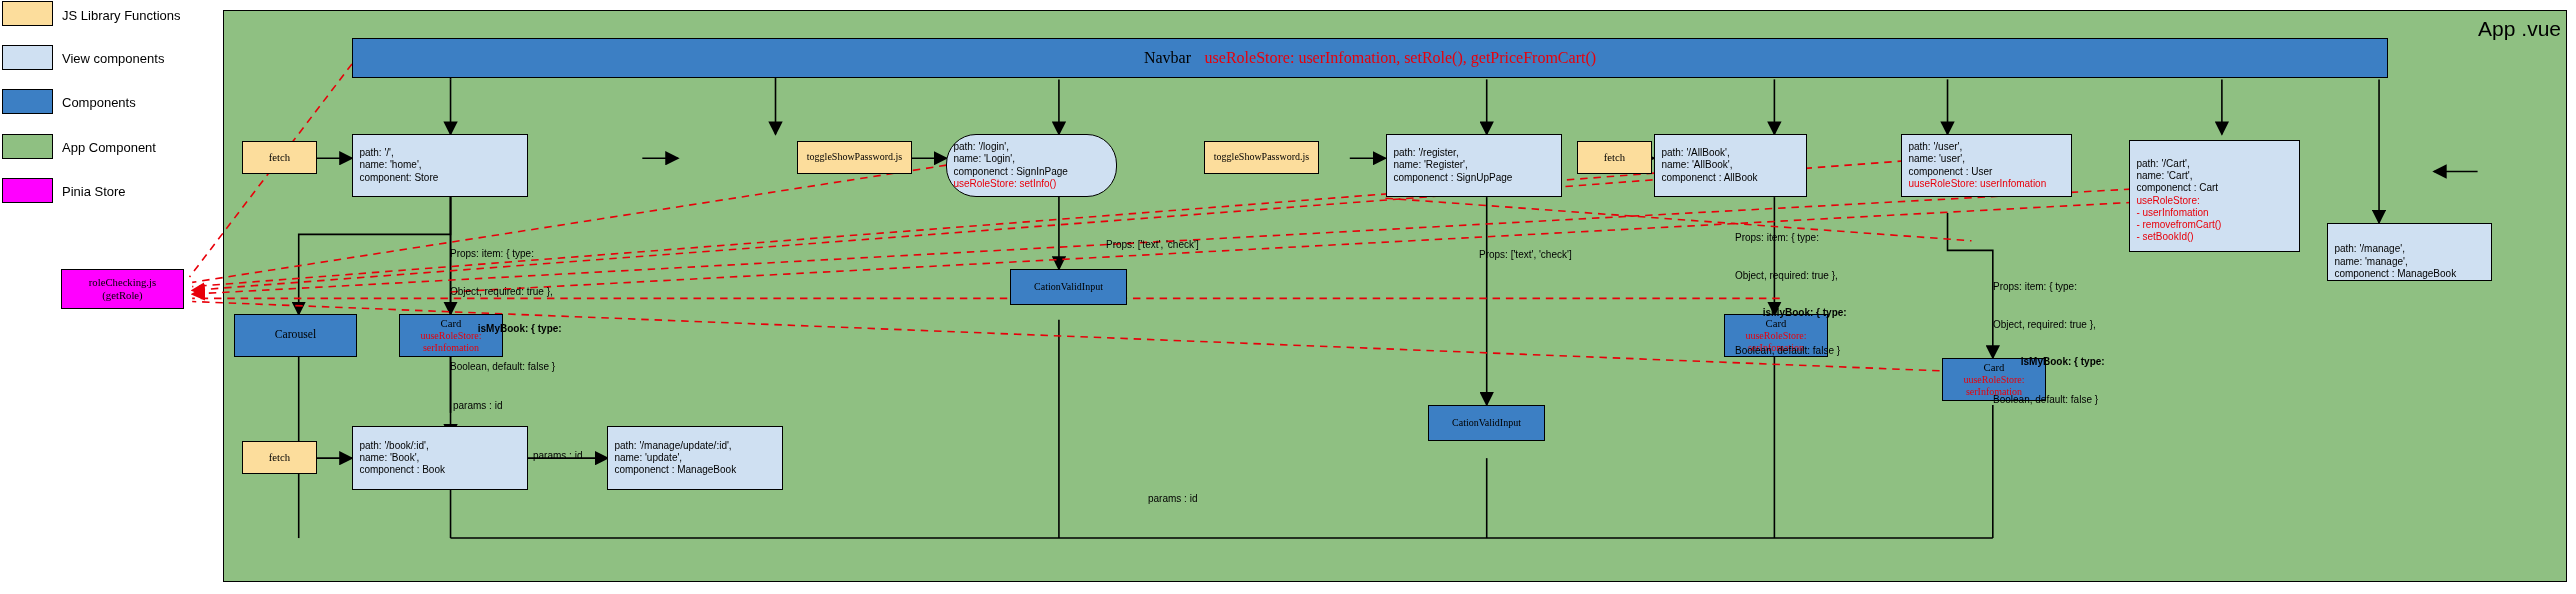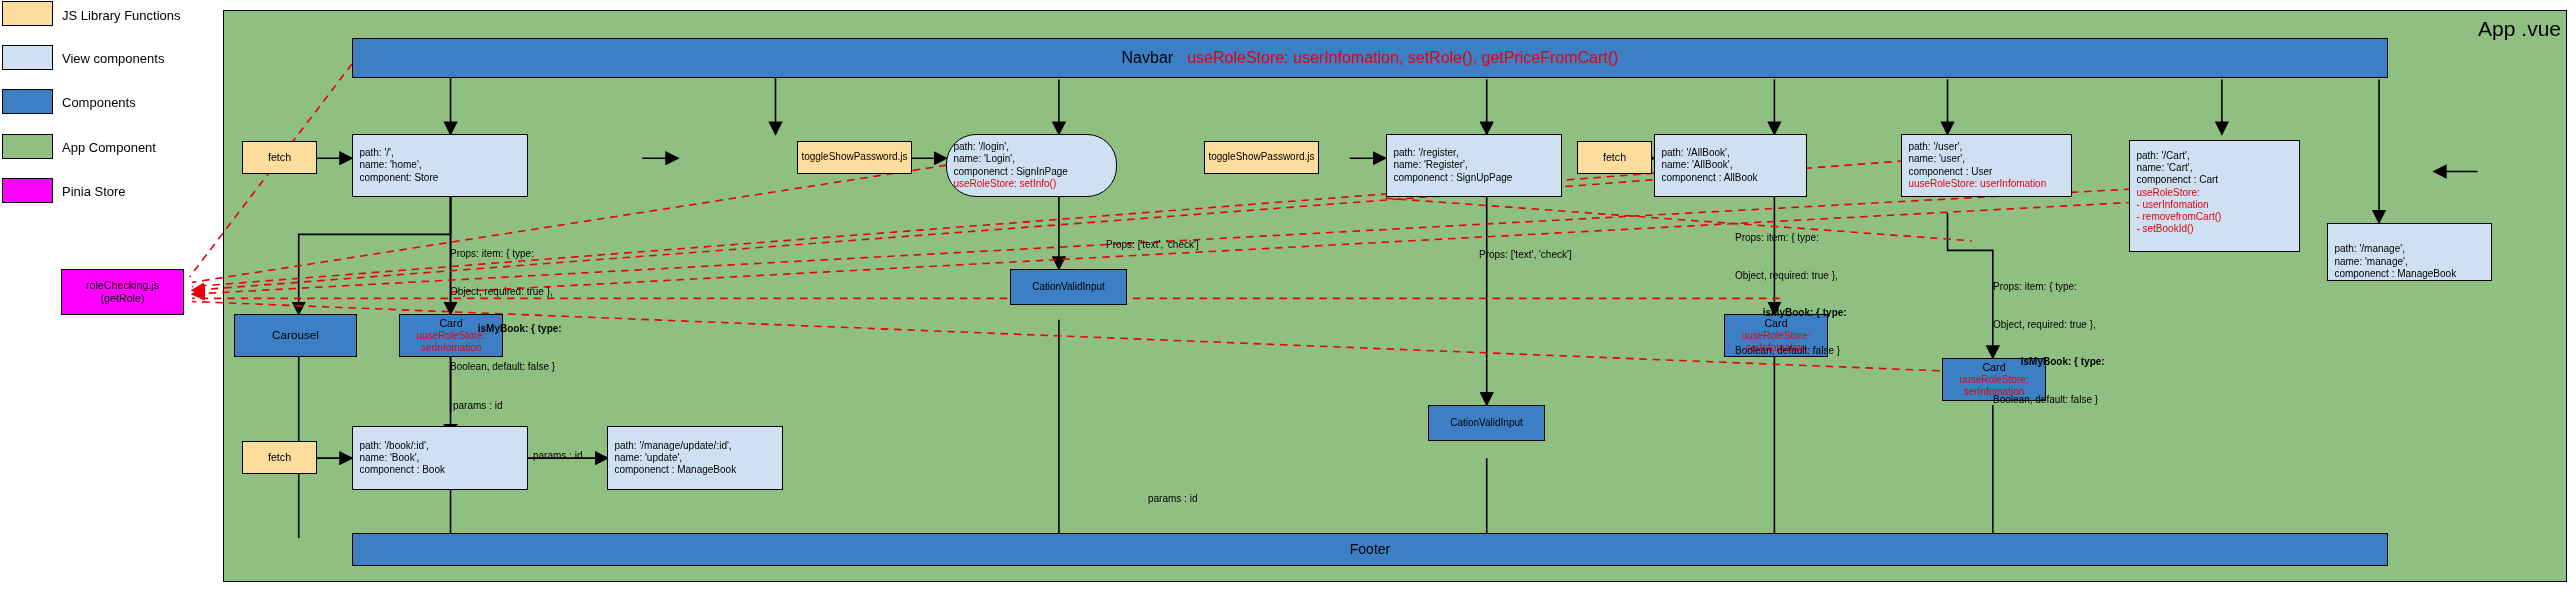--- a/index.html
+++ b/index.html
@@ -9,21 +9,21 @@
   
   .legend-swatch{position:absolute;border:1.1px solid #000;box-sizing:border-box;width:51px;height:24.5px;}
   .legend-label{position:absolute;font-size:13px;color:#000;white-space:nowrap;line-height:1;}
 
   
   #app-frame{position:absolute;left:223px;top:9.6px;width:2344px;height:572px;background:#8FC082;border:1.1px solid #000;box-sizing:border-box;}
   #app-title{position:absolute;right:15px;top:17px;font-size:21px;color:#000;white-space:nowrap;}
 
   
   .node{position:absolute;border:1.1px solid #000;box-sizing:border-box;display:flex;flex-direction:column;justify-content:center;}
-  .node.center{text-align:center;}
+  .node.center{text-align:center;font-family:Liberation Serif, serif;}
   .node.left{align-items:flex-start;text-align:left;padding-left:6.4px;}
   .comp{background:#3C7FC4;}
   .view{background:#CFE0F2;}
   .js{background:#FCDD9C;}
   .store{background:#FF00FF;}
   .t-blk{color:#000;}
   .t-red{color:#E8000A;}
 
   .ln{line-height:1.22;white-space:nowrap;}
   .fs19{font-size:10px;}
@@ -123,25 +123,22 @@
     </g>
   </svg>
 
   <div class="node comp center" style="left:352px;top:38px;width:2036px;height:40px;">
     <div class="ln fs30">
       <span class="t-blk">Navbar</span>
       <span style="display:inline-block;width:9.6px;"></span><span class="t-red">useRoleStore: userInfomation, setRole(), getPriceFromCart()</span>
     </div>
   </div>
 
-  <div class="node comp center" style="left:352px;top:533px;width:2036px;height:33px;">
-    <div class="ln fs26 t-blk">Footer</div>
-  </div>
-
-  <div class="node store center" style="left:61px;top:269px;width:123px;height:46px;">
+
+  <div class="node store center" style="left:61px;top:269px;width:123px;height:40px;">
     <div class="ln fs20 t-blk">roleChecking.js</div>
     <div class="ln fs20 t-blk">(getRole)</div>
   </div>
 
   <div class="node js center" style="left:242px;top:141px;width:75px;height:33px;">
     <div class="ln fs20 t-blk">fetch</div>
   </div>
 
   <div class="node js center" style="left:797px;top:141px;width:115px;height:33px;">
     <div class="ln fs19 t-blk">toggleShowPassword.js</div>
@@ -184,21 +181,21 @@
     <div class="ln fs19 t-blk">componenct : AllBook</div>
   </div>
 
   <div class="node view left" style="left:1901px;top:134px;width:171px;height:63px;">
     <div class="ln fs19 t-blk">path: '/user',</div>
     <div class="ln fs19 t-blk">name: 'user',</div>
     <div class="ln fs19 t-blk">componenct : User</div>
     <div class="ln fs19 t-red">uuseRoleStore: userInfomation</div>
   </div>
 
-  <div class="node view left" style="left:2129px;top:140px;width:171px;height:112px;justify-content:flex-start;padding-top:9px;">
+  <div class="node view left" style="left:2129px;top:140px;width:171px;height:112px;justify-content:flex-start;padding-top:17px;">
     <div class="ln fs19 t-blk">path: '/Cart',</div>
     <div class="ln fs19 t-blk">name: 'Cart',</div>
     <div class="ln fs19 t-blk">componenct : Cart</div>
     <div class="ln fs19 t-red">useRoleStore:</div>
     <div class="ln fs19 t-red">-       userInfomation</div>
     <div class="ln fs19 t-red">-       removefromCart()</div>
     <div class="ln fs19 t-red">-       setBookId()</div>
   </div>
 
   <div class="node view left" style="left:2327px;top:223px;width:165px;height:58px;justify-content:flex-end;">

